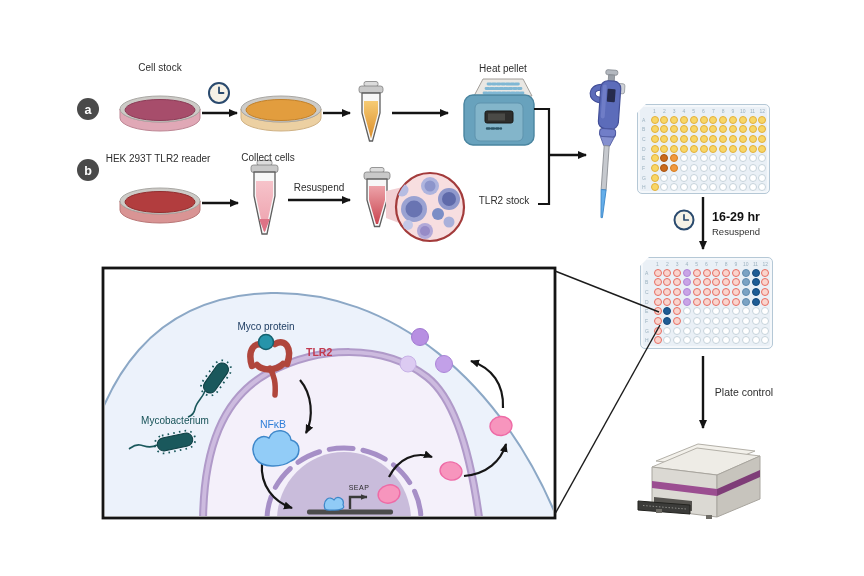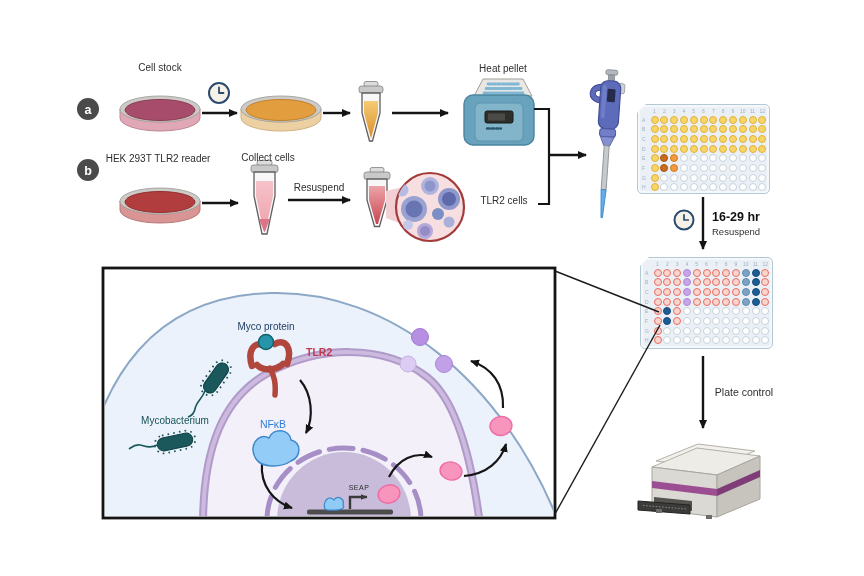--- a/index.html
+++ b/index.html
@@ -258,21 +258,21 @@
     <text class="t-seap" x="256" y="222" text-anchor="middle">SEAP</text>
   </g>
   <rect x="103" y="268" width="452" height="250" fill="none" stroke="#141414" stroke-width="2.8"></rect>
 </svg>
 
 <span class="lbl" style="left:160px;top:62px;">Cell stock</span>
 <span class="lbl" style="left:503px;top:63px;">Heat pellet</span>
 <span class="lbl" style="left:158px;top:153px;">HEK 293T TLR2 reader</span>
 <span class="lbl" style="left:268px;top:152px;">Collect cells</span>
 <span class="lbl" style="left:319px;top:182px;">Resuspend</span>
-<span class="lbl" style="left:504px;top:195px;">TLR2 cells</span>
+<span class="lbl" style="left:504px;top:195px;">TLR2 stock</span>
 <span class="lbl lbl-left lbl-bold" style="left:712px;top:210px;">16-29 hr</span>
 <span class="lbl lbl-left lbl-small" style="left:712px;top:226px;">Resuspend</span>
 <span class="lbl lbl-pr" style="left:744px;top:386px;">Plate control</span>
 
 
 <div id="plate1" class="plate">
       <div class="pl-col" style="left: 12.5px;">1</div>
       <div class="pl-col" style="left: 22.3px;">2</div>
       <div class="pl-col" style="left: 32.1px;">3</div>
       <div class="pl-col" style="left: 41.9px;">4</div>

